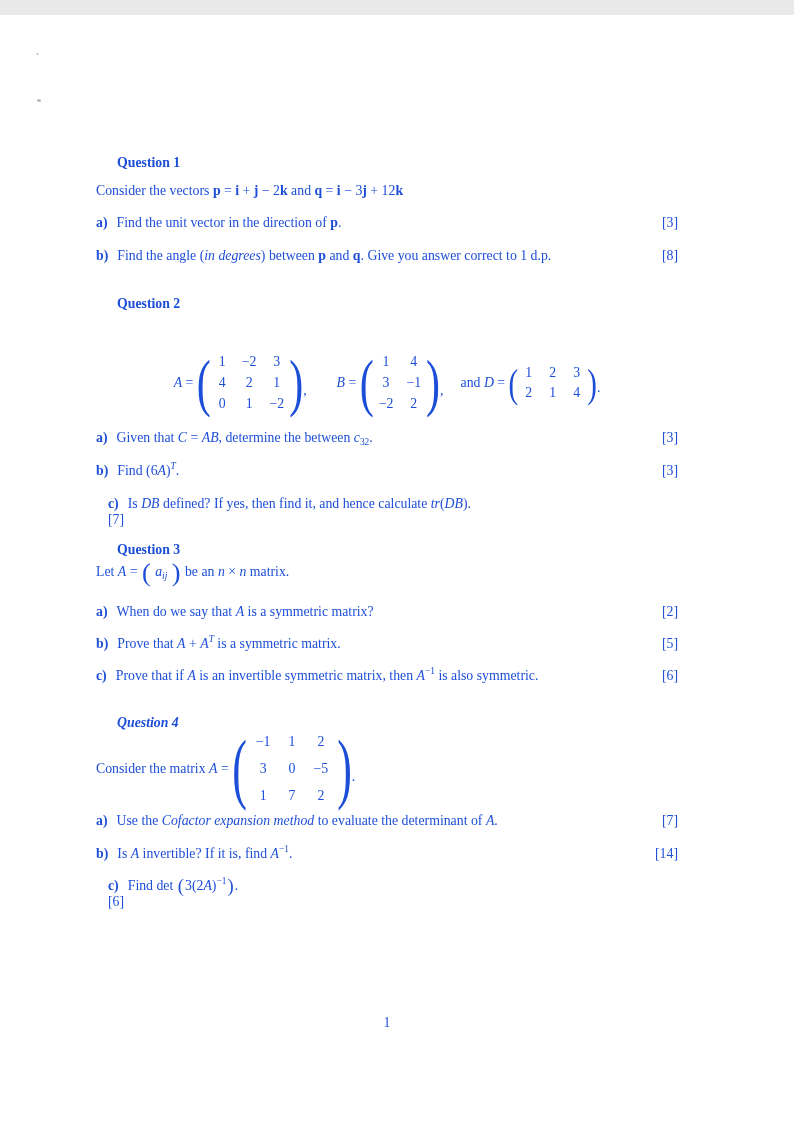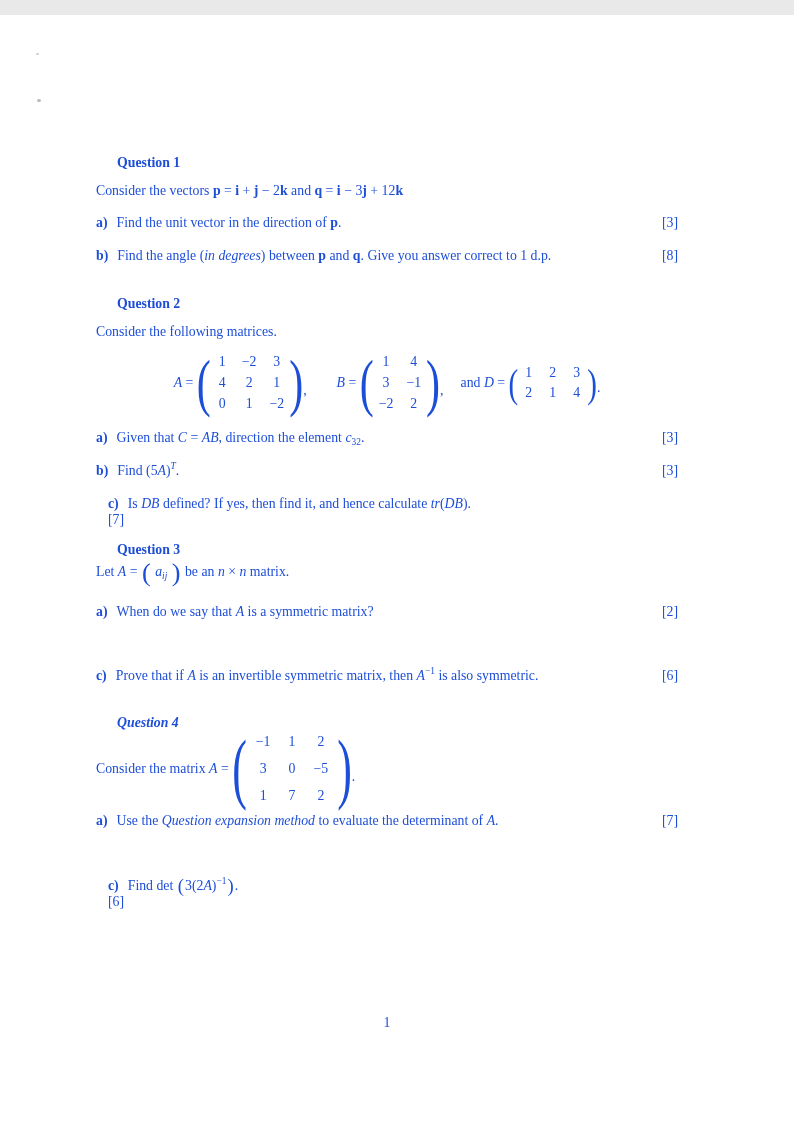--- a/index.html
+++ b/index.html
@@ -69,21 +69,20 @@
   <div class="abs item-row" style="top:200px;">
     <span class="itext"><span class="item-label">a)</span><span><span>Find the unit vector in the direction of </span><span class="bd">p</span><span>.</span></span></span>
     <span class="mark">[3]</span>
   </div>
   <div class="abs item-row" style="top:233px;">
     <span class="itext"><span class="item-label">b)</span><span><span>Find the angle (</span><span class="it">in degrees</span><span>) between </span><span class="bd">p</span><span> and </span><span class="bd">q</span><span>. Give you answer correct to 1 d.p.</span></span></span>
     <span class="mark">[8]</span>
   </div>
 
   <div class="abs heading" style="top:281px;">Question 2</div>
-  <div class="abs intro" style="top:309px;"><span>Consider the following matrices.</span></div>
 
   <div class="abs matrix-line" style="top:332px; height:72px;">
     <span class="mgroup gap-wide">
       <span class="mlabel"><span class="it">A</span><span> = </span></span>
       <span class="matrix m3">
         <span class="mparen">(</span>
         <span class="mgrid" style="grid-template-columns: repeat(3, auto);">
             <span class="mcell">1</span>
             <span class="mcell">−2</span>
             <span class="mcell">3</span>
@@ -126,40 +125,44 @@
             <span class="mcell">1</span>
             <span class="mcell">4</span>
           </span>
         <span class="mparen">)</span>
       </span>
       <span class="msep" style="margin-top:10px;">.</span>
     </span>
   </div>
 
   <div class="abs item-row" style="top:415px;">
-    <span class="itext"><span class="item-label">a)</span><span><span>Given that </span><span class="it">C</span><span> = </span><span class="it">AB</span><span>, direction the element </span><span class="it">c</span><sub>32</sub><span>.</span></span></span>
+    <span class="itext"><span class="item-label">a)</span><span><span>Given that </span><span class="it">C</span><span> = </span><span class="it">AB</span><span>, determine the between </span><span class="it">c</span><sub>32</sub><span>.</span></span></span>
     <span class="mark">[3]</span>
   </div>
   <div class="abs item-row" style="top:448px;">
-    <span class="itext"><span class="item-label">b)</span><span><span>Find (5</span><span class="it">A</span><span>)</span><sup class="it">T</sup><span>.</span></span></span>
+    <span class="itext"><span class="item-label">b)</span><span><span>Find (6</span><span class="it">A</span><span>)</span><sup class="it">T</sup><span>.</span></span></span>
     <span class="mark">[3]</span>
   </div>
   <div class="abs item-row" style="top:481px;flex-direction:column;">
     <span class="itext"><span class="item-label">c)</span><span><span>Is </span><span class="it">DB</span><span> defined? If yes, then find it, and hence calculate </span><span class="it">tr</span><span>(</span><span class="it">DB</span><span>).</span></span></span>
     <span class="mark">[7]</span>
   </div>
 
   <div class="abs heading" style="top:527px;">Question 3</div>
   <div class="abs intro" style="top:549px; height:30px; display:flex; align-items:flex-start;">
     <span><span>Let </span><span class="it">A</span><span> = </span><span class="bigp">(</span><span>&nbsp;</span><span class="it">a</span><sub class="it">ij</sub><span>&nbsp;</span><span class="bigp">)</span><span> be an </span><span class="it">n</span><span> × </span><span class="it">n</span><span> matrix.</span></span>
   </div>
 
   <div class="abs item-row" style="top:589px;">
     <span class="itext"><span class="item-label">a)</span><span><span>When do we say that </span><span class="it">A</span><span> is a symmetric matrix?</span></span></span>
     <span class="mark">[2]</span>
+  </div>
+  <div class="abs item-row" style="top:621px;">
+    <span class="itext"><span class="item-label">b)</span><span><span>Prove that </span><span class="it">A</span><span> + </span><span class="it">A</span><sup class="it">T</sup><span> is a symmetric matrix.</span></span></span>
+    <span class="mark">[5]</span>
   </div>
   <div class="abs item-row" style="top:653px;">
     <span class="itext"><span class="item-label">c)</span><span><span>Prove that if </span><span class="it">A</span><span> is an invertible symmetric matrix, then </span><span class="it">A</span><sup>−1</sup><span> is also symmetric.</span></span></span>
     <span class="mark">[6]</span>
   </div>
 
   <div class="abs heading" style="top:700px;font-style:italic;">Question 4</div>
 
   <div class="abs matrix-line" style="top:712px; height:84px; justify-content:flex-start;">
     <span class="mlabel"><span>Consider the matrix </span><span class="it">A</span><span> = </span></span>
@@ -175,22 +178,26 @@
           <span class="mcell">1</span>
           <span class="mcell">7</span>
           <span class="mcell">2</span>
         </span>
       <span class="mparen">)</span>
     </span>
     <span class="msep">.</span>
   </div>
 
   <div class="abs item-row" style="top:798px;">
-    <span class="itext"><span class="item-label">a)</span><span><span>Use the </span><span class="it">Question expansion method</span><span> to evaluate the determinant of </span><span class="it">A</span><span>.</span></span></span>
+    <span class="itext"><span class="item-label">a)</span><span><span>Use the </span><span class="it">Cofactor expansion method</span><span> to evaluate the determinant of </span><span class="it">A</span><span>.</span></span></span>
     <span class="mark">[7]</span>
+  </div>
+  <div class="abs item-row" style="top:831px;">
+    <span class="itext"><span class="item-label">b)</span><span><span>Is </span><span class="it">A</span><span> invertible? If it is, find </span><span class="it">A</span><sup>−1</sup><span>.</span></span></span>
+    <span class="mark">[14]</span>
   </div>
   <div class="abs item-row" style="top:863px;flex-direction:column;">
     <span class="itext"><span class="item-label">c)</span><span><span>Find det </span><span class="bp2">(</span><span>3(2</span><span class="it">A</span><span>)</span><sup>−1</sup><span class="bp2">)</span><span>.</span></span></span>
     <span class="mark">[6]</span>
   </div>
 
   <div class="abs page-number" style="top:1000px;">1</div>
 
 </div>
 

